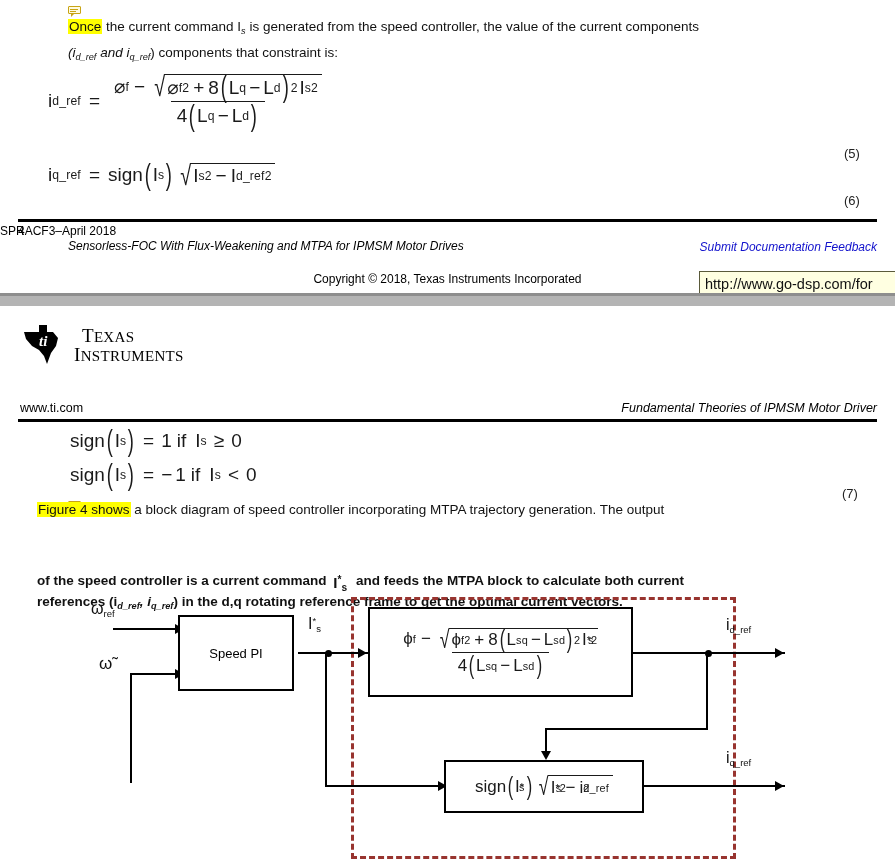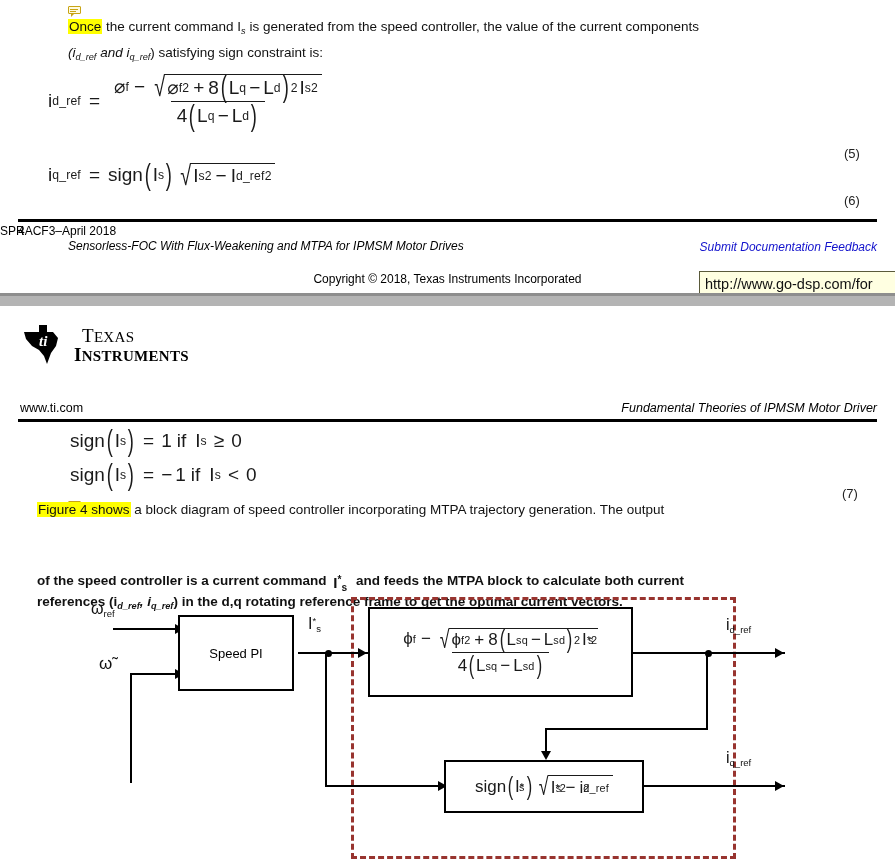--- a/index.html
+++ b/index.html
@@ -73,21 +73,21 @@
   #gap-band { position: absolute; left: 0; top: 296px; width: 895px; height: 10px; background: #b4b4b4; }
   #gap-band-top { position: absolute; left: 0; top: 293px; width: 895px; height: 3px; background: #8e8e8e; }
 
   
   #page-two { position: absolute; left: 0; top: 306px; width: 895px; height: 557px; background: #fff; }
 
   
   #ti-logo { position: absolute; left: 22px; top: 18px; width: 200px; height: 50px; }
   #ti-logo .wordmark { position: absolute; left: 52px; top: 1px; font-family: "Liberation Serif", serif; color:#000; }
   #ti-logo .w1 { position:absolute; left:8px; top:0; font-size: 15px; letter-spacing: .3px; }
-  #ti-logo .w2 { position:absolute; left:0; top:19px; font-size: 15px; letter-spacing: .3px; font-weight: bold; }
+  #ti-logo .w2 { position:absolute; left:0; top:19px; font-size: 15px; letter-spacing: .3px; }
   #ti-logo .cap { font-size: 19px; }
 
   .hdr-rule { position: absolute; background: #000; }
   .hdr-txt { position: absolute; font-size: 12.5px; }
 
   
   #diagram { position: absolute; left: 0; top: 286px; width: 895px; height: 271px; }
   .ln-h { position: absolute; height: 2px; background: #000; }
   .ln-v { position: absolute; width: 2px; background: #000; }
   .arrow-r {
@@ -109,21 +109,21 @@
 <div id="page-one">
 
   <div class="cmt" style="left:68px; top:6px;">
     <div class="bub"></div>
     <div class="ln" style="top:2.5px;"></div>
     <div class="ln" style="top:4.8px; width:6px;"></div>
   </div>
 
   <div class="body-para" style="left:68px; top:16px; width:810px;">
     <span class="hl">Once</span><span> the current command I</span><span class="sub">s</span><span> is generated from the speed controller, the value of the current components</span><br>
-    <span class="it">(i</span><span class="sub">d_ref</span><span class="it"> and i</span><span class="sub">q_ref</span><span>) satisfying sign constraint is:</span>
+    <span class="it">(i</span><span class="sub">d_ref</span><span class="it"> and i</span><span class="sub">q_ref</span><span>) components that constraint is:</span>
   </div>
 
   <div class="math" style="left:48px; top:74px; font-size:19px;">
     <span class="mrow">
       <span>i</span>
         <span class="msub">d_ref</span>
       <span style="margin:0 8px">=</span>
       <span class="frac">
         <span class="num mrow">
           <span>⌀</span>

